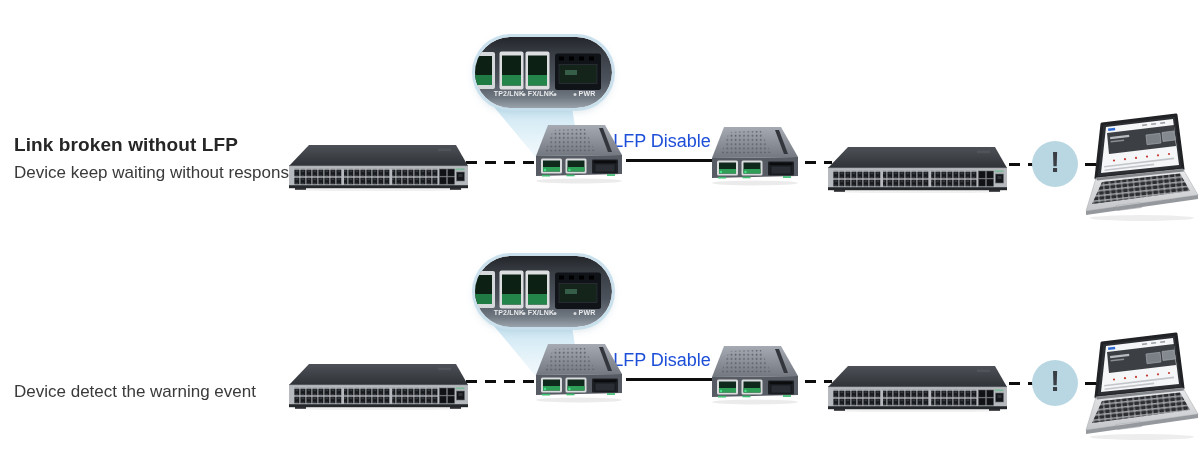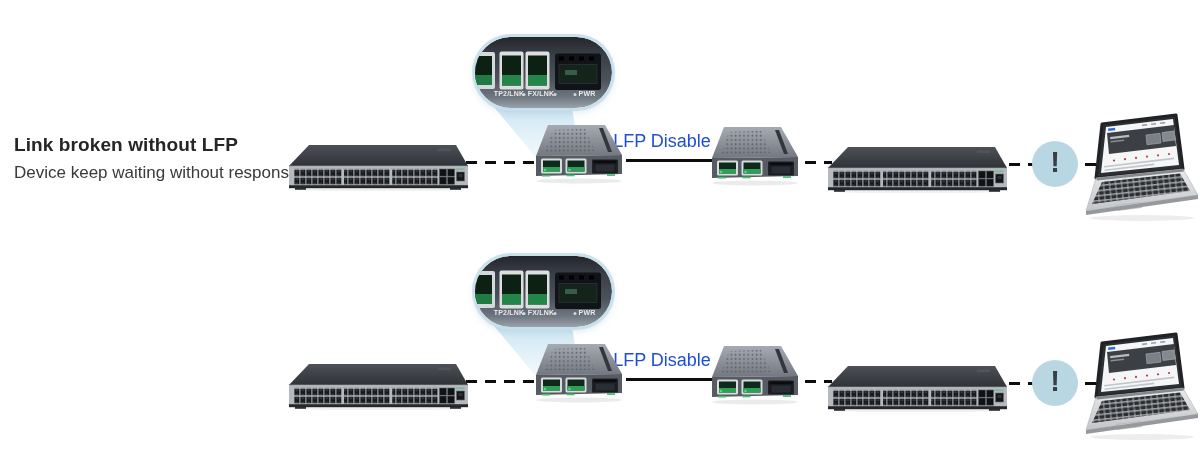--- a/index.html
+++ b/index.html
@@ -203,20 +203,21 @@
       <use href="#sym-switch"></use>
     </svg>
   <div class="abs dash" style="left:990px;top:163px;width:110px"></div>
   <div class="warn" style="left:1032px;top:141px">!</div>
   <svg class="dev laptop" style="left:1084px;top:112px" width="116" height="112">
       <use href="#sym-laptop"></use>
     </svg>
 </section>
 
 <section class="row r1">
+  <div class="abs desc" style="left:14px;top:163px">Device detect the warning event</div>
 
   <svg class="dev beam abs" style="left:488px;top:103px" width="100" height="60">
     <polygon points="6,4 84,4 92,57 50,57" fill="url(#beamG)"></polygon>
   </svg>
 
   <div class="callout" style="left:475px;top:37px">
     <svg>
         <use href="#sym-callout"></use>
       </svg>
     <span class="plabel" style="left:34px;top:53px">TP2/LNK</span>

